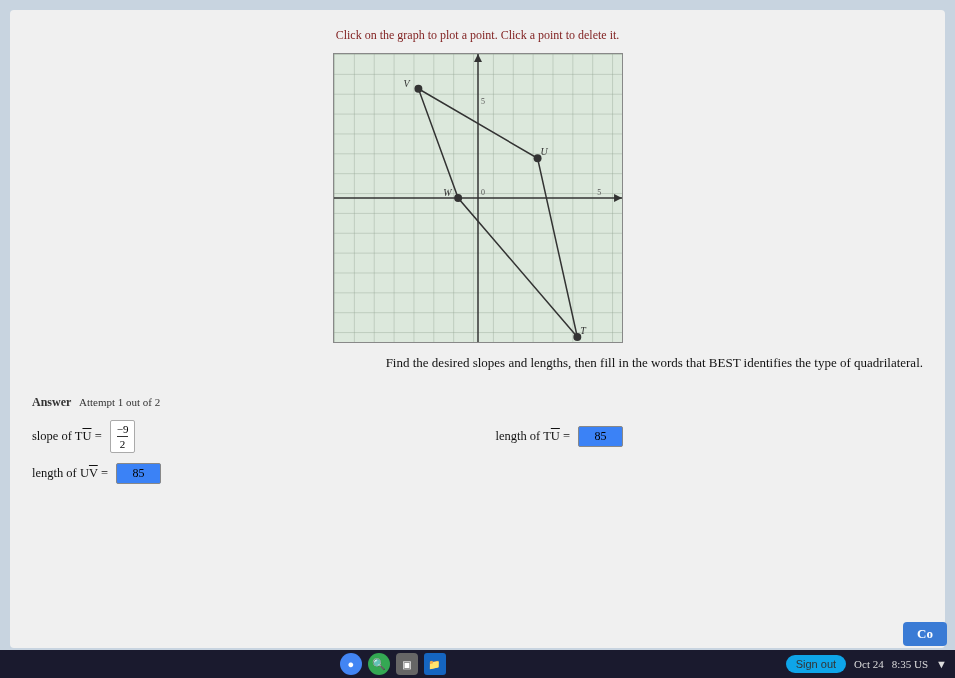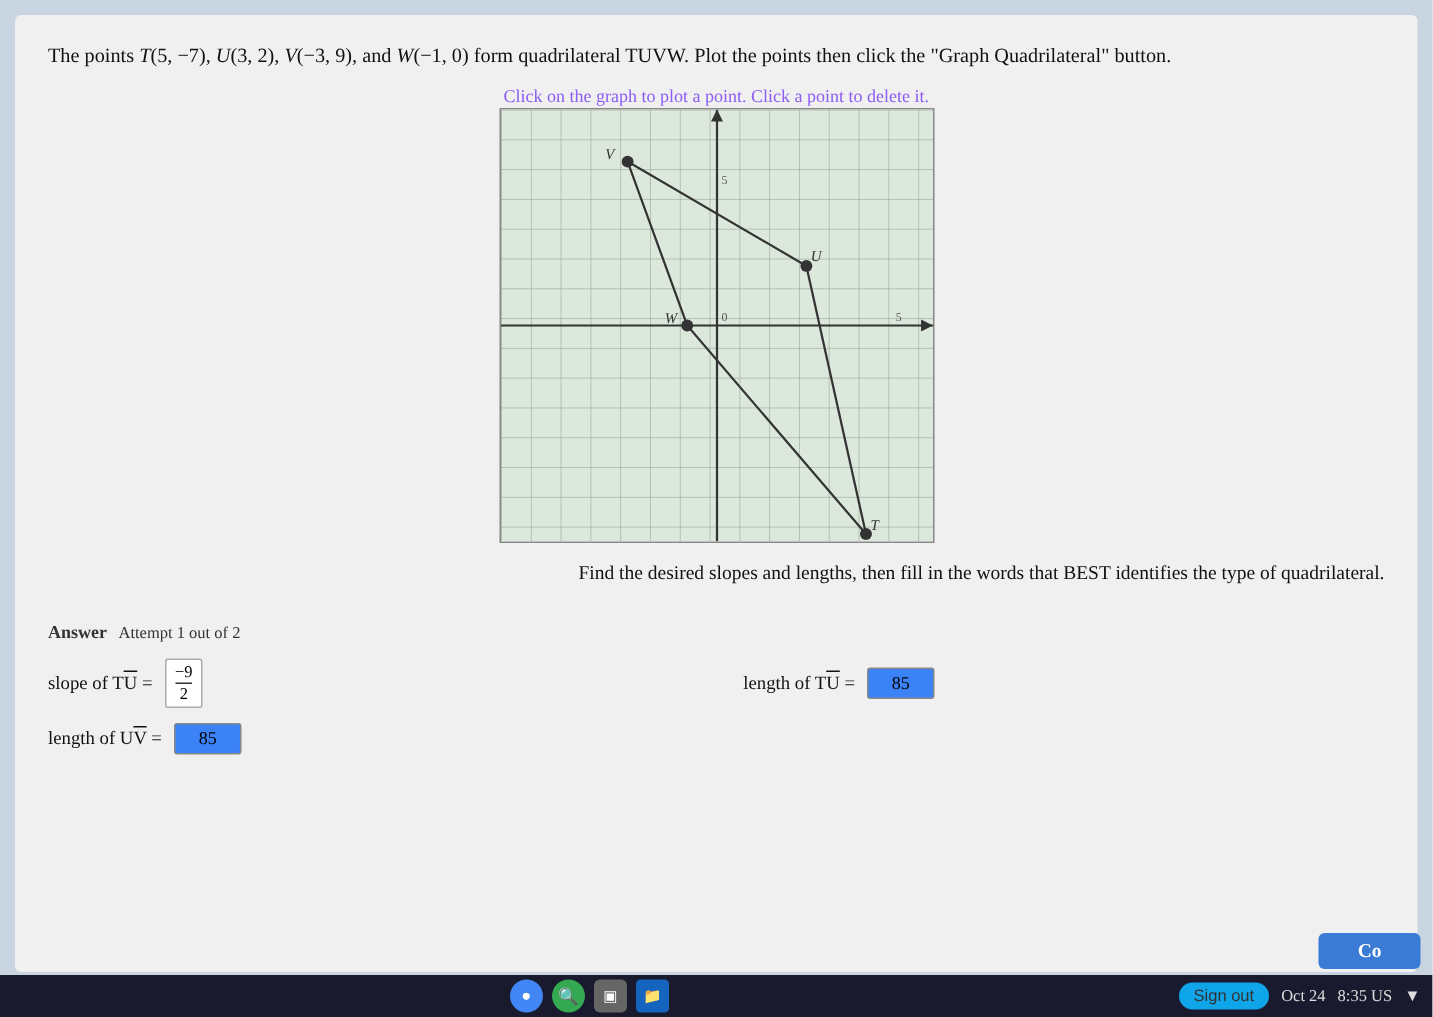--- a/index.html
+++ b/index.html
@@ -23,22 +23,23 @@
       overflow: hidden;
     }
     .problem-text {
       font-size: 13.5px;
       color: #111;
       line-height: 1.4;
       margin-bottom: 10px;
     }
     .instruction-text {
       font-size: 12px;
-      color: #8b5cf6;
+      color: #7f1d1d;
       text-align: center;
+      margin-bottom: 10px;
     }
     .graph-section {
       display: flex;
       justify-content: center;
       margin-bottom: 12px;
     }
     .graph-wrapper {
       position: relative;
       width: 290px;
       height: 290px;
@@ -169,35 +170,32 @@
       width: 100%; height: 100%;
     }
     .co-badge {
       position: absolute;
       bottom: 32px;
       right: 8px;
       background: #3a7bd5;
       color: white;
       font-size: 13px;
       font-weight: bold;
-      padding: 4px 26px;
+      padding: 4px 14px;
       border-radius: 4px;
     }
     .overline {
       text-decoration: overline;
     }
   </style>
 </head>
 <body>
 
 <div class="main-container">
 
-  <p class="problem-text">
-    The points <em>T</em>(5, −7), <em>U</em>(3, 2), <em>V</em>(−3, 9), and <em>W</em>(−1, 0) form quadrilateral TUVW. Plot the points then click the "Graph Quadrilateral" button.
-  </p>
 
   <p class="instruction-text">Click on the graph to plot a point. Click a point to delete it.</p>
 
   <div class="graph-section">
     <div class="graph-wrapper">
       <div class="graph-canvas">
         <svg class="grid-svg" viewBox="0 0 290 290" xmlns="http://www.w3.org/2000/svg">
 
           <defs>
             <pattern id="smallGrid" width="20" height="20" patternUnits="userSpaceOnUse">

